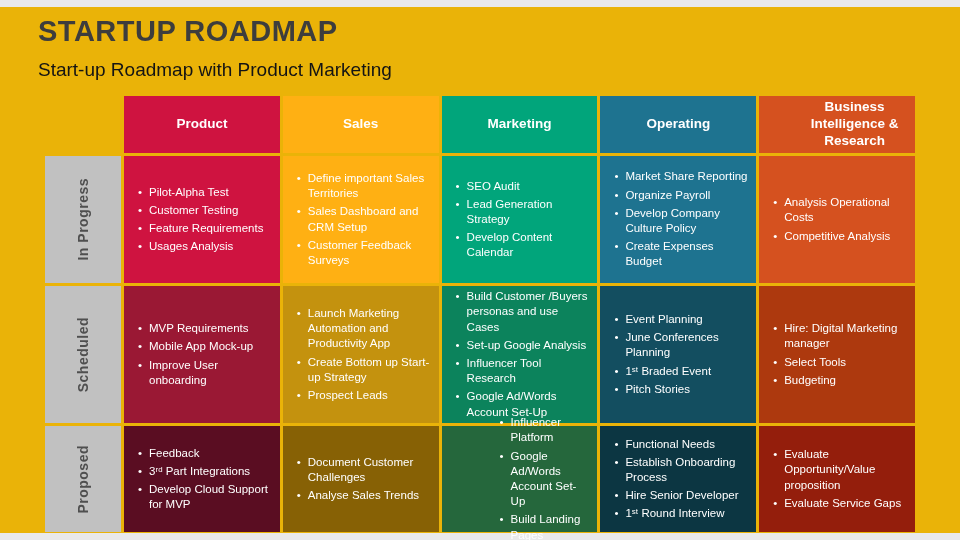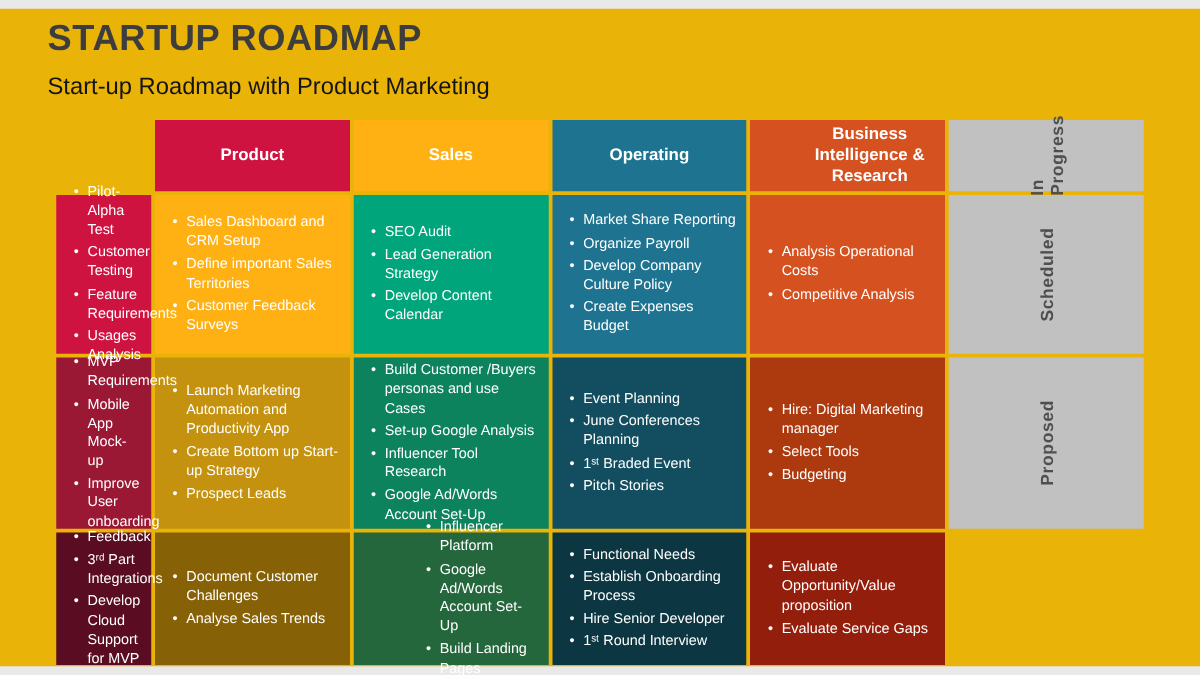--- a/index.html
+++ b/index.html
@@ -64,41 +64,44 @@
   <h1 class="title">STARTUP ROADMAP</h1>
   <h2 class="subtitle">Start-up Roadmap with Product Marketing</h2>
   <div class="matrix" id="matrix">
       <div class="corner"></div>
       <div class="colhead" style="background: rgb(207, 19, 64);">
         <span>Product</span>
       </div>
       <div class="colhead" style="background: rgb(255, 176, 19);">
         <span>Sales</span>
       </div>
+      <div class="colhead" style="background: rgb(1, 165, 123);">
+        <span>Marketing</span>
+      </div>
       <div class="colhead" style="background: rgb(30, 115, 144);">
         <span>Operating</span>
       </div>
       <div class="colhead" style="background: rgb(213, 81, 31); padding-left: 43px;">
         <span>Business Intelligence &amp; Research</span>
       </div>
       <div class="rowlabel" style="background: rgb(193, 193, 193);">
         <span style="color: rgb(79, 79, 79);">In Progress</span>
       </div>
       <div class="cell" style="background: rgb(207, 19, 64);">
         <ul>
           <li>Pilot-Alpha Test</li>
           <li>Customer  Testing</li>
           <li>Feature Requirements</li>
           <li>Usages Analysis</li>
         </ul>
       </div>
       <div class="cell" style="background: rgb(255, 176, 19);">
         <ul>
+          <li>Define important Sales Territories</li>
           <li>Sales Dashboard and CRM Setup</li>
-          <li>Define important Sales Territories</li>
           <li>Customer Feedback Surveys</li>
         </ul>
       </div>
       <div class="cell" style="background: rgb(1, 165, 123);">
         <ul>
           <li>SEO Audit</li>
           <li>Lead Generation Strategy</li>
           <li>Develop Content Calendar</li>
         </ul>
       </div>

